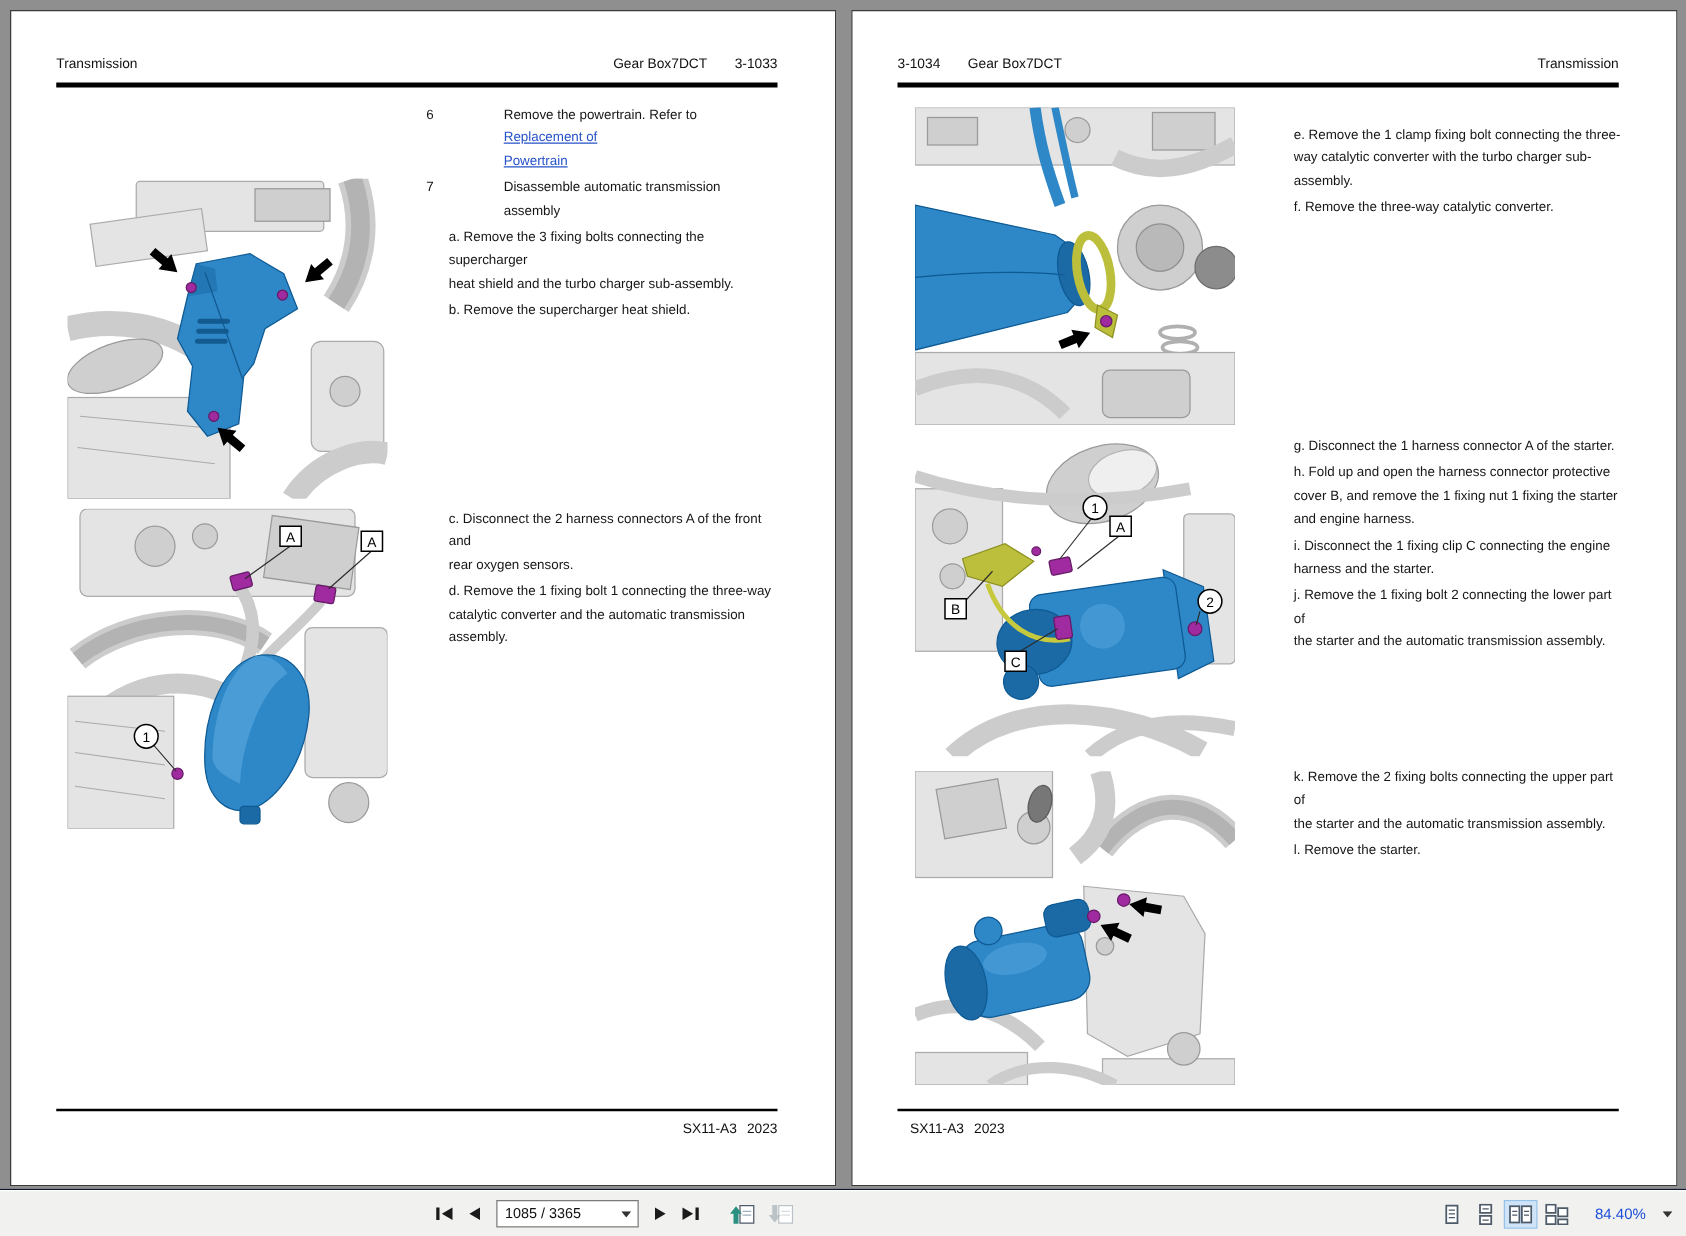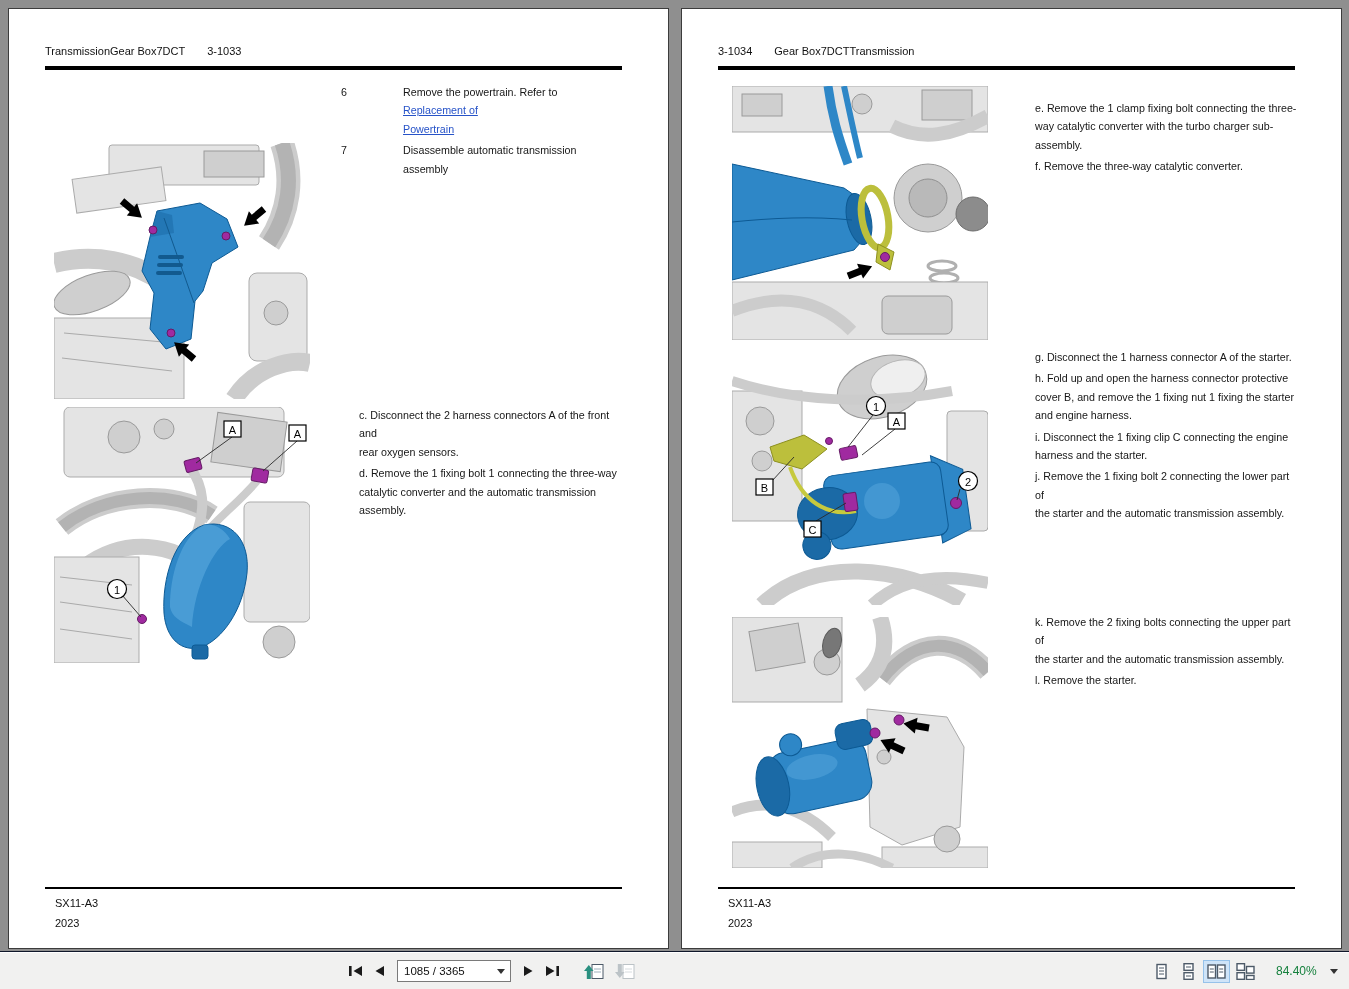--- a/index.html
+++ b/index.html
@@ -9,25 +9,25 @@
     font-family:"Liberation Sans", sans-serif;
     -webkit-font-smoothing:antialiased;
   }
   
   .page{position:absolute;top:8px;width:661px;height:941px;background:#ffffff;
         border:1px solid #3c3c3c;box-sizing:border-box;}
   #page-left{left:8px;}
   #page-right{left:681px;text-decoration:underline;}
 
   .hdr{position:absolute;top:36px;left:36px;right:46px;display:flex;
-       font-size:11px;color:#111;}
+       justify-content:space-between;font-size:11px;color:#111;}
   .hdr-group{display:flex;gap:22px;}
   .hdr-rule{position:absolute;top:57px;left:36px;right:46px;height:3.5px;background:#000;}
   .ftr-rule{position:absolute;top:878px;left:36px;right:46px;height:2px;background:#000;}
-  .ftr{position:absolute;top:888px;left:46px;right:46px;font-size:11px;color:#111;display:flex;gap:8px;flex-direction:column;}
+  .ftr{position:absolute;top:888px;left:46px;right:46px;font-size:11px;color:#111;display:flex;gap:8px;}
   .ftr.right{justify-content:flex-end;}
 
   .textcol{position:absolute;font-size:10.7px;line-height:18.4px;color:#161616;}
   .textcol p{margin:0 0 3px 0;white-space:pre-line;}
   .step{display:flex;margin:0 0 3px 0;}
   .step-no{width:18px;flex:none;}
   .step-body{width:258px;margin-left:44px;}
   .doclink{color:#2753c8;text-decoration:underline;cursor:pointer;}
   .substeps{padding-left:18px;width:258px;}
 
@@ -56,21 +56,21 @@
   .tb-group{position:absolute;top:0;height:38px;display:flex;align-items:center;}
   .tb-center{left:345px;gap:5px;}
   .tb-right{left:1150px;gap:4px;}
   .tbtn{background:transparent;border:none;padding:2px 3px;display:flex;align-items:center;cursor:pointer;}
   .tbtn.active{background:#cfe4f8;outline:1px solid #96c2ea;}
   .page-combo{display:flex;align-items:center;width:114px;height:22px;background:#fff;
               border:1px solid #7a7a7a;box-sizing:border-box;margin:0 4px;}
   .page-combo input{flex:1;border:none;outline:none;font-family:"Liberation Sans",sans-serif;
               font-size:11.5px;padding:0 0 0 6px;color:#111;background:transparent;width:90px;}
   .combo-arrow{padding:0 5px 0 2px;display:flex;align-items:center;cursor:pointer;}
-  .zoom-label{font-size:12px;color:#15803d;margin:0 6px 0 14px;}
+  .zoom-label{font-size:12px;color:#1d4ed8;margin:0 6px 0 14px;}
   .gap8{width:8px;}
 </style>
 </head>
 <body>
 
 <div class="page" id="page-left">
   <div class="hdr">
     <span>Transmission</span>
     <span class="hdr-group">
       <span>Gear Box7DCT</span>
@@ -150,20 +150,25 @@
     <div class="step">
       <span class="step-no">6</span>
       <span class="step-body">
         <span>Remove the powertrain. Refer to </span><a class="doclink">Replacement of</a><br>
         <a class="doclink">Powertrain</a>
       </span>
     </div>
     <div class="step">
       <span class="step-no">7</span>
       <span class="step-body">Disassemble automatic transmission assembly</span>
+    </div>
+    <div class="substeps">
+      <p>a. Remove the 3 fixing bolts connecting the supercharger
+heat shield and the turbo charger sub-assembly.</p>
+      <p>b. Remove the supercharger heat shield.</p>
     </div>
   </div>
   <div class="textcol" style="left:350px;top:397px;width:264px;">
     <p>c. Disconnect the 2 harness connectors A of the front and
 rear oxygen sensors.</p>
     <p>d. Remove the 1 fixing bolt 1 connecting the three-way
 catalytic converter and the automatic transmission
 assembly.</p>
   </div>
 

